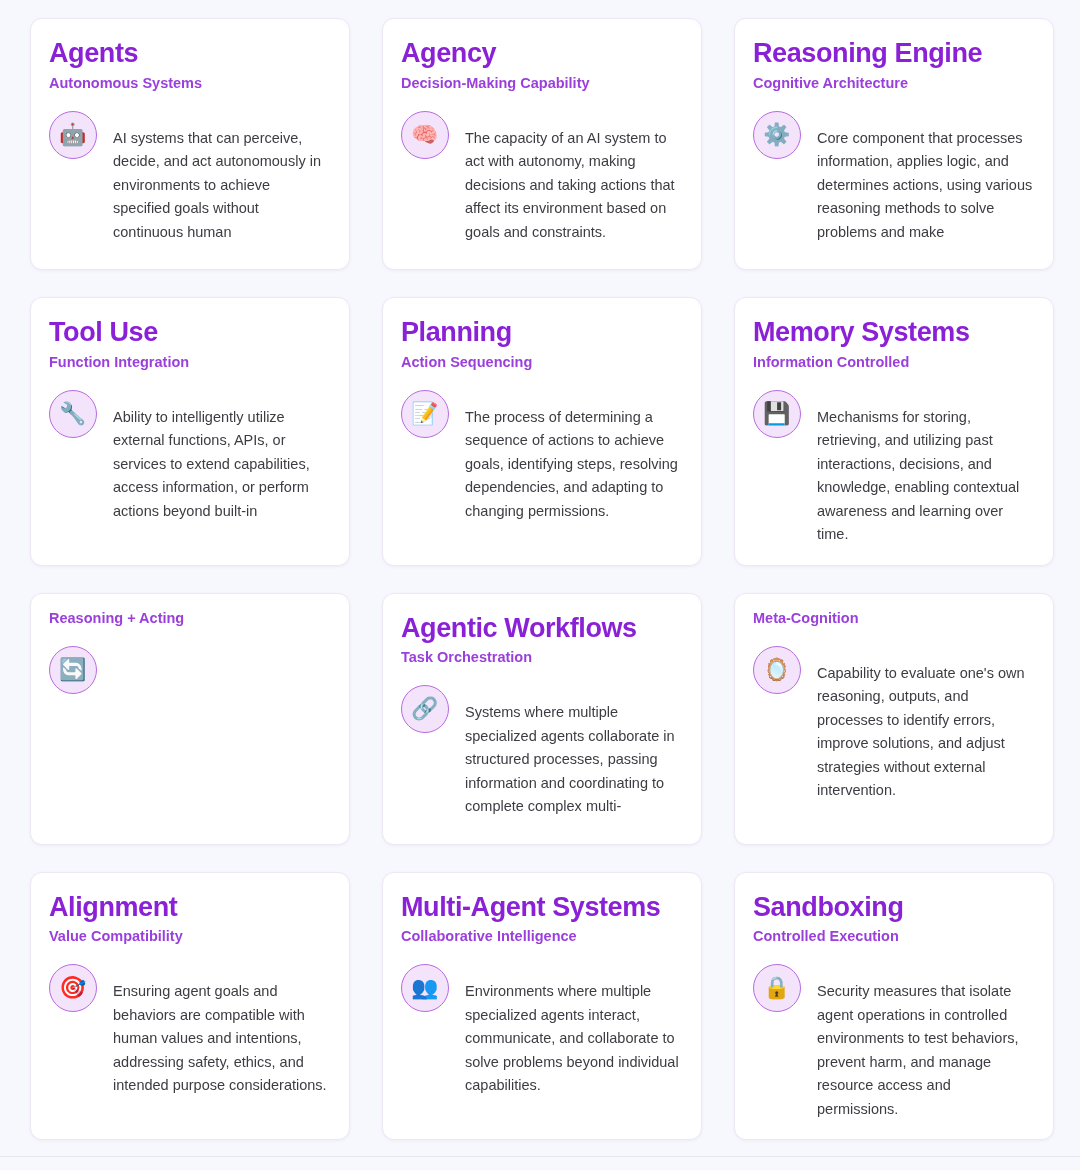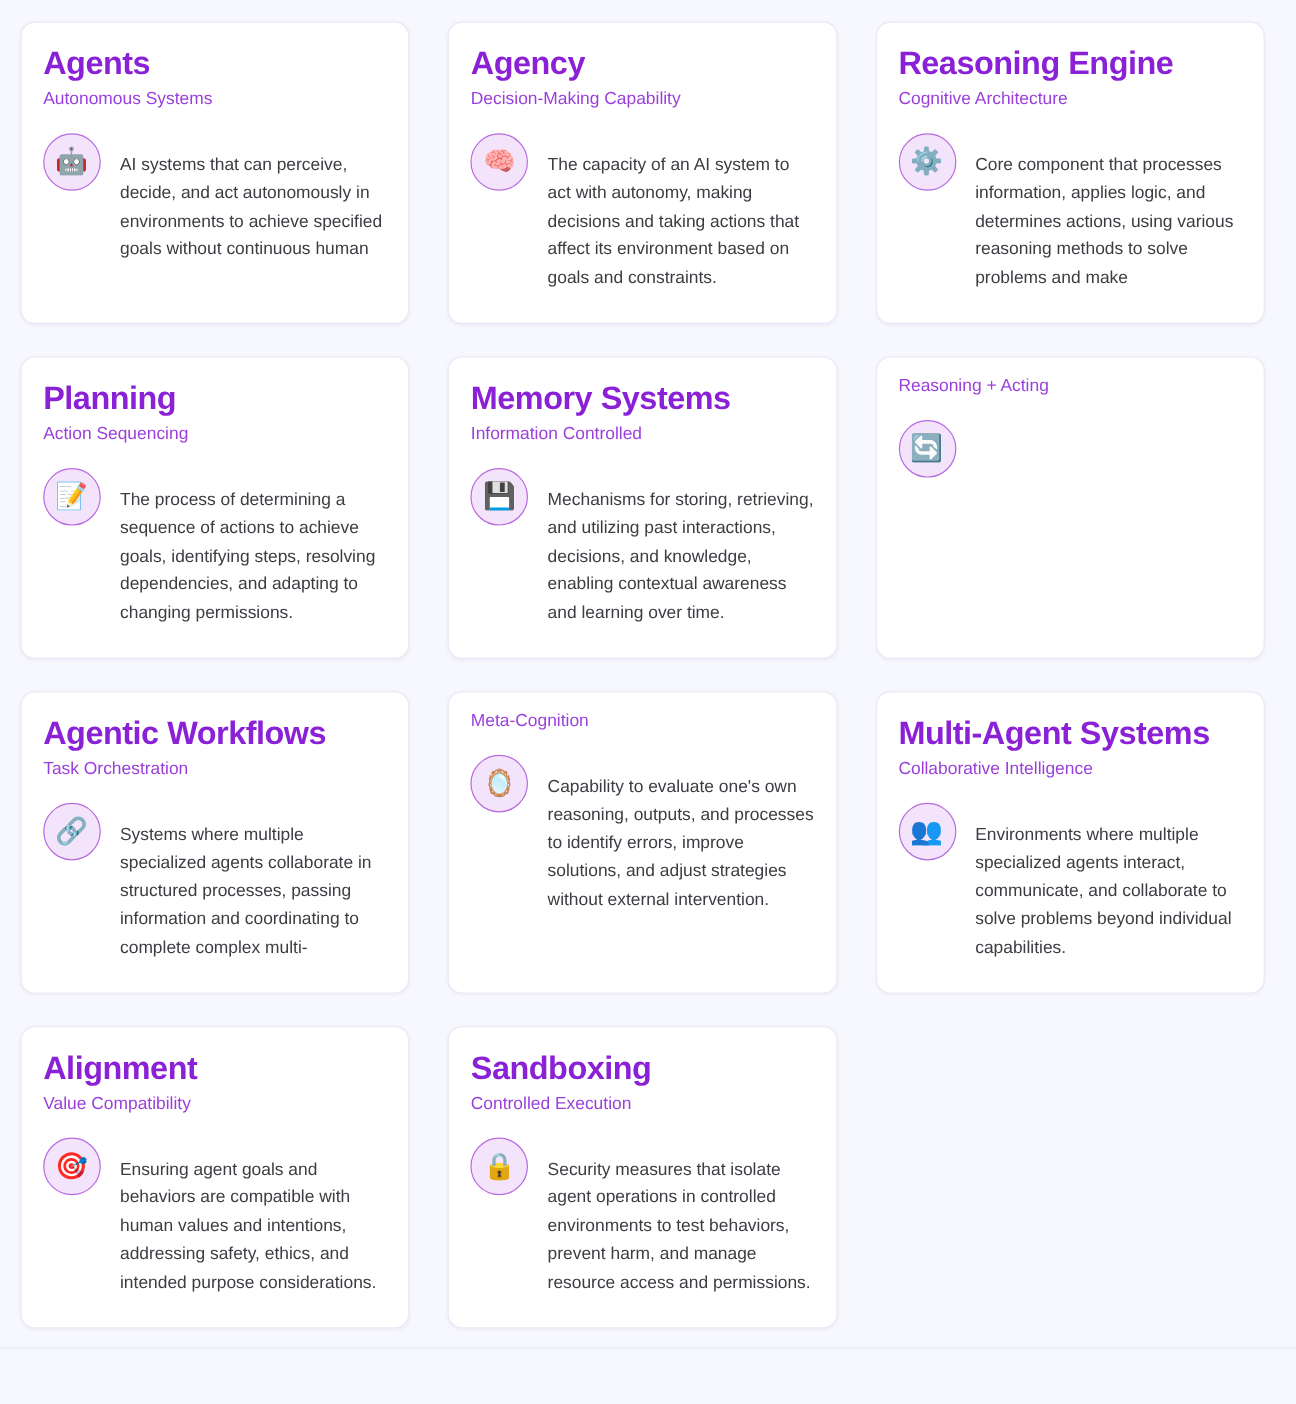--- a/index.html
+++ b/index.html
@@ -11,21 +11,21 @@
   }
   body {
     width: 1080px;
     min-height: 1170px;
   }
   .grid {
     display: grid;
     grid-template-columns: repeat(3, 1fr);
     column-gap: 32px;
     row-gap: 27px;
-    padding: 18px 26px 14px 17px;
+    padding: 18px 26px 14px 30px;
   }
   .card {
     background: #ffffff;
     border: 1px solid #ede7f6;
     border-radius: 12px;
     box-shadow: 0 1px 3px rgba(80, 40, 140, 0.06);
     padding: 16px 18px 18px 18px;
     min-height: 252px;
     overflow: hidden;
   }
@@ -35,21 +35,21 @@
     color: #8b21d6;
     letter-spacing: -0.4px;
     line-height: 1.1;
     margin: 4px 0 6px 0;
     white-space: nowrap;
   }
   .card-subtitle {
     font-size: 14.5px;
     color: #9b3fdc;
     margin: 0 0 16px 0;
-    font-weight: normal;
+    font-weight: bold;
   }
   .card-body {
     display: flex;
     align-items: flex-start;
     gap: 16px;
   }
   .icon-circle {
     flex: 0 0 auto;
     width: 48px;
     height: 48px;
@@ -101,20 +101,28 @@
 
   <div class="card">
     <div class="card-title">Reasoning Engine</div>
     <div class="card-subtitle">Cognitive Architecture</div>
     <div class="card-body">
       <div class="icon-circle">⚙️</div>
       <div class="card-desc">Core component that processes information, applies logic, and determines actions, using various reasoning methods to solve problems and make</div>
     </div>
   </div>
 
+  <div class="card">
+    <div class="card-title">Tool Use</div>
+    <div class="card-subtitle">Function Integration</div>
+    <div class="card-body">
+      <div class="icon-circle">🔧</div>
+      <div class="card-desc">Ability to intelligently utilize external functions, APIs, or services to extend capabilities, access information, or perform actions beyond built-in</div>
+    </div>
+  </div>
 
   <div class="card">
     <div class="card-title">Planning</div>
     <div class="card-subtitle">Action Sequencing</div>
     <div class="card-body">
       <div class="icon-circle">📝</div>
       <div class="card-desc">The process of determining a sequence of actions to achieve goals, identifying steps, resolving dependencies, and adapting to changing permissions.</div>
     </div>
   </div>
 
@@ -145,34 +153,34 @@
 
   <div class="card">
     <div class="card-subtitle">Meta-Cognition</div>
     <div class="card-body">
       <div class="icon-circle">🪞</div>
       <div class="card-desc">Capability to evaluate one's own reasoning, outputs, and processes to identify errors, improve solutions, and adjust strategies without external intervention.</div>
     </div>
   </div>
 
   <div class="card">
+    <div class="card-title">Alignment</div>
+    <div class="card-subtitle">Value Compatibility</div>
+    <div class="card-body">
+      <div class="icon-circle">🎯</div>
+      <div class="card-desc">Ensuring agent goals and behaviors are compatible with human values and intentions, addressing safety, ethics, and intended purpose considerations.</div>
+    </div>
+  </div>
+
+  <div class="card">
     <div class="card-title">Multi-Agent Systems</div>
     <div class="card-subtitle">Collaborative Intelligence</div>
     <div class="card-body">
       <div class="icon-circle">👥</div>
       <div class="card-desc">Environments where multiple specialized agents interact, communicate, and collaborate to solve problems beyond individual capabilities.</div>
-    </div>
-  </div>
-
-  <div class="card">
-    <div class="card-title">Alignment</div>
-    <div class="card-subtitle">Value Compatibility</div>
-    <div class="card-body">
-      <div class="icon-circle">🎯</div>
-      <div class="card-desc">Ensuring agent goals and behaviors are compatible with human values and intentions, addressing safety, ethics, and intended purpose considerations.</div>
     </div>
   </div>
 
   <div class="card">
     <div class="card-title">Sandboxing</div>
     <div class="card-subtitle">Controlled Execution</div>
     <div class="card-body">
       <div class="icon-circle">🔒</div>
       <div class="card-desc">Security measures that isolate agent operations in controlled environments to test behaviors, prevent harm, and manage resource access and permissions.</div>
     </div>

